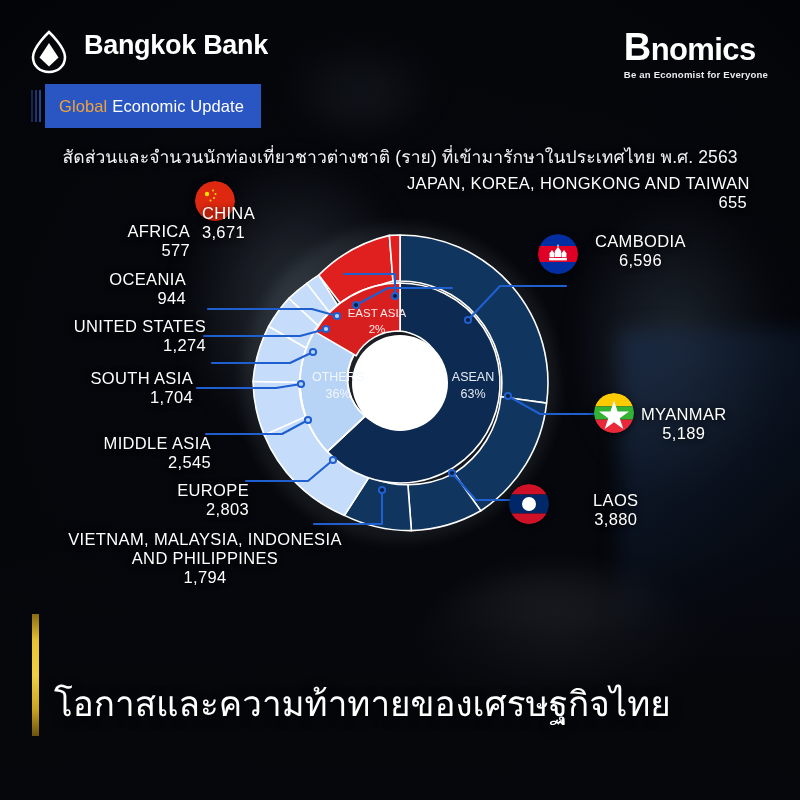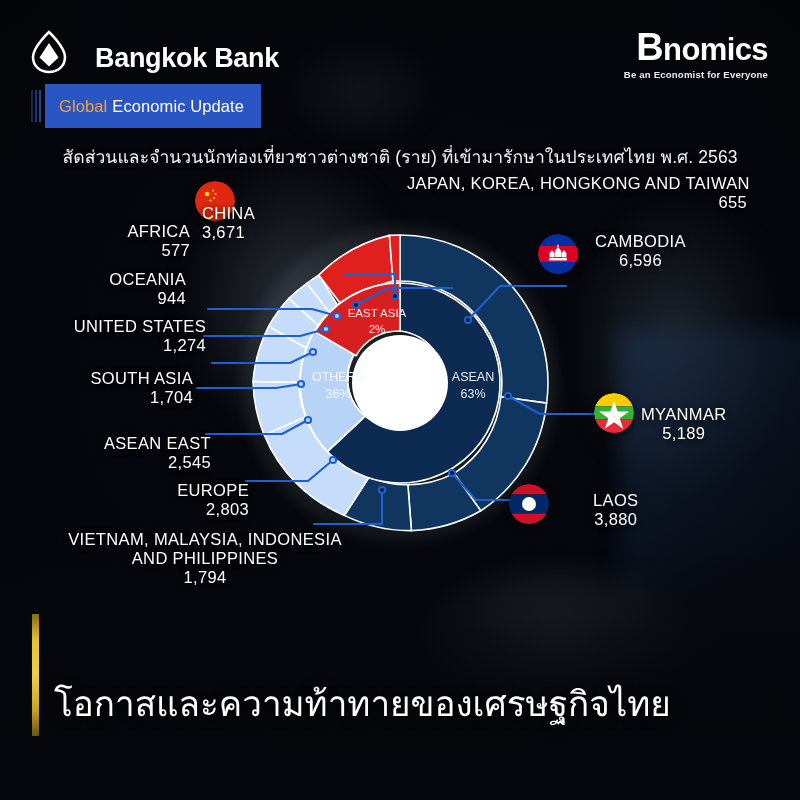--- a/index.html
+++ b/index.html
@@ -53,42 +53,42 @@
       linear-gradient(to bottom, rgba(4,6,10,.80) 0%, rgba(4,6,10,.10) 16%, rgba(4,6,10,0) 34%);
   }
   .bg-bottom {
     position:absolute; left:0; right:0; bottom:0; height:250px;
     background:linear-gradient(to bottom, rgba(6,8,13,0) 0%, rgba(6,8,13,.72) 34%, rgba(5,7,11,.93) 72%, #05070c 100%);
   }
 
   
   .hdr { position:absolute; left:0; top:0; width:800px; height:135px; }
 
-  .bbk { position:absolute; left:30px; top:30px; display:flex; align-items:flex-end; gap:27px; }
+  .bbk { position:absolute; left:30px; top:30px; display:flex; align-items:flex-start; gap:16px; }
   .bbk-mark { width:38px; height:44px; flex:0 0 auto; }
   .bbk-name { color:#fff; font-size:27px; font-weight:700; letter-spacing:-.3px; white-space:nowrap; }
 
   .badge {
     position:absolute; left:31px; top:90px; height:32px;
     display:flex; align-items:center;
   }
   .badge-stripes { display:flex; gap:2px; height:32px; align-items:stretch; }
   .badge-stripes i { display:block; width:2px; background:#2b4fa8; }
   .badge-stripes i:nth-child(1){opacity:.45}
   .badge-stripes i:nth-child(2){opacity:.65}
   .badge-stripes i:nth-child(3){opacity:.85}
   .badge-body {
     background:#2a56c4; height:44px; display:flex; align-items:center;
     padding:0 17px 0 14px; margin-left:4px;
   }
   .badge-body span { font-size:16.5px; font-weight:400; letter-spacing:.1px; }
   .bw-global { color:#f0a33c; }
   .bw-rest { color:#ffffff; margin-left:5px; }
 
-  .bno { position:absolute; right:32px; top:28px; text-align:right; }
+  .bno { position:absolute; right:32px; top:28px; text-align:left; }
   .bno-word { color:#fff; font-size:31px; font-weight:700; letter-spacing:-.6px; line-height:1; }
   .bno-word .cap { font-size:38px; }
   .bno-tag { color:#e8eaee; font-size:9.6px; font-weight:700; letter-spacing:.18px; margin-top:3px; }
 
   
   .subtitle {
     position:absolute; left:0; right:0; top:143px; text-align:center;
     color:#f2f5f8; font-size:17.5px; letter-spacing:.1px;
     text-shadow:0 1px 5px rgba(0,0,0,.85);
   }
@@ -367,21 +367,21 @@
     <div class="nm">UNITED STATES</div>
     <div class="vl">1,274</div>
   </div>
 
   <div class="lbl r" style="right:607px; top:369px;">
     <div class="nm">SOUTH ASIA</div>
     <div class="vl">1,704</div>
   </div>
 
   <div class="lbl r" style="right:589px; top:434px;">
-    <div class="nm">ASEAN EAST</div>
+    <div class="nm">MIDDLE ASIA</div>
     <div class="vl">2,545</div>
   </div>
 
   <div class="lbl r" style="right:551px; top:481px;">
     <div class="nm">EUROPE</div>
     <div class="vl">2,803</div>
   </div>
 
   <div class="lbl c" style="left:60px; top:530px; width:290px;">
     <div class="nm2">VIETNAM, MALAYSIA, INDONESIA</div>

